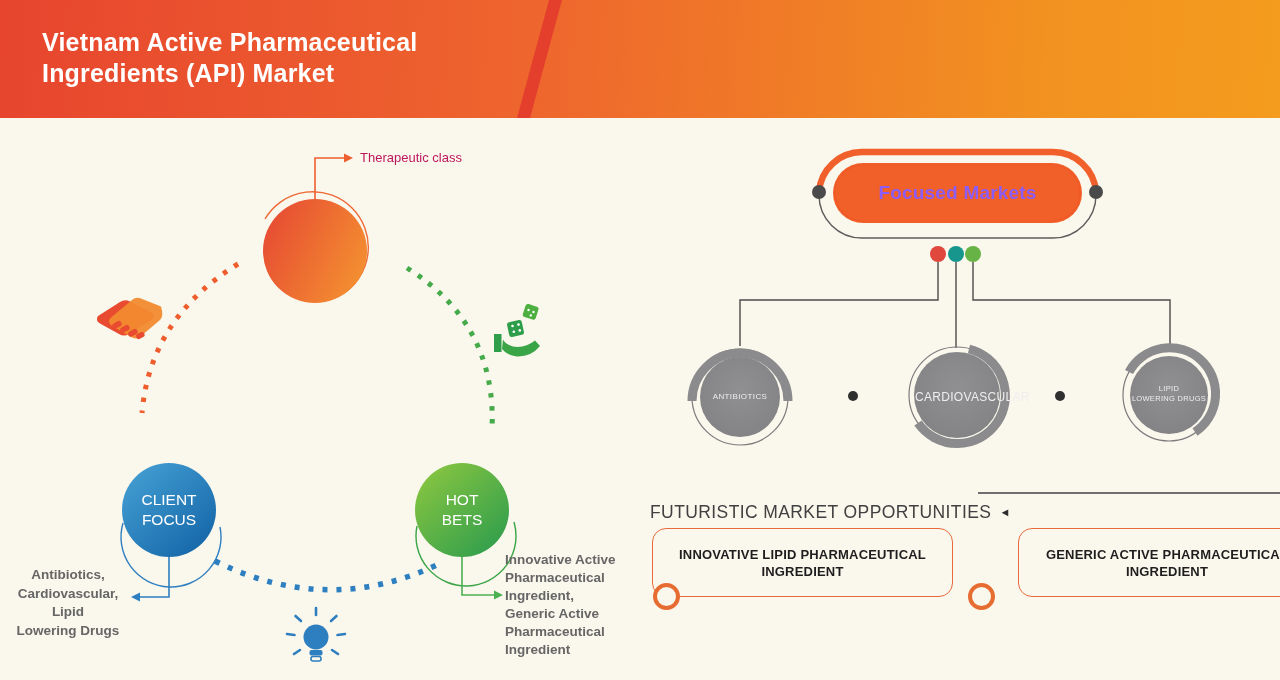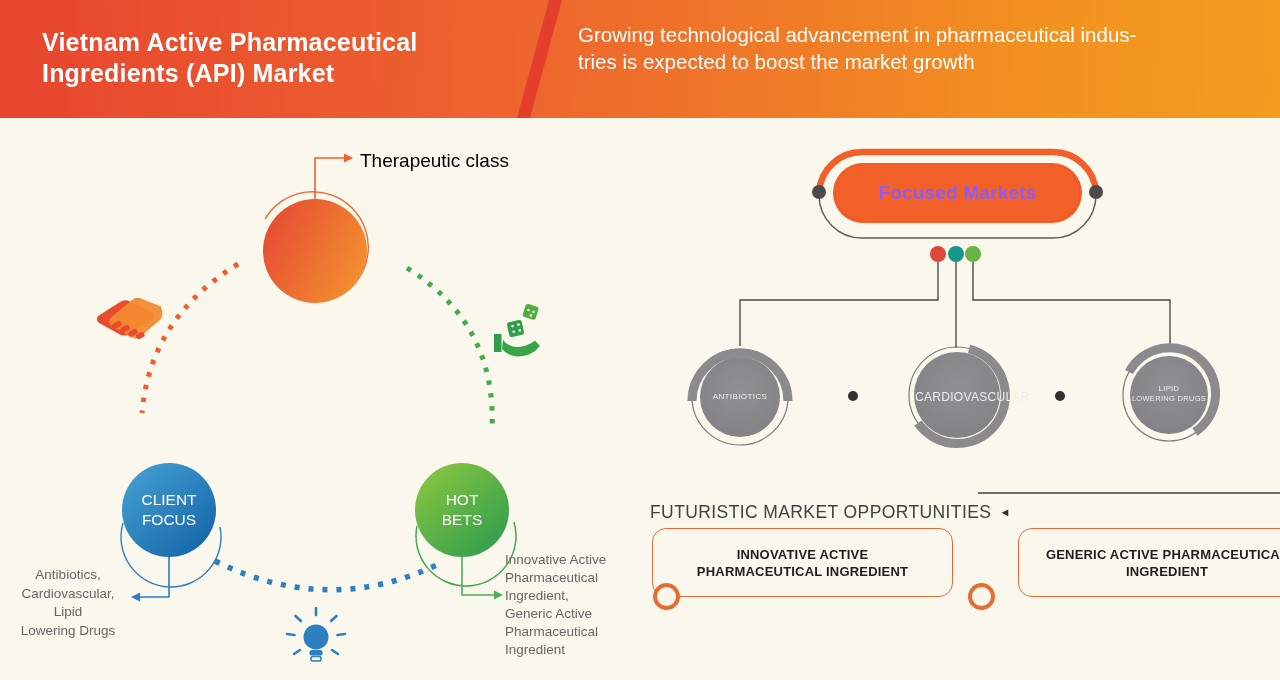--- a/index.html
+++ b/index.html
@@ -1,20 +1,20 @@
 <!DOCTYPE html>
 <html><head>
 <meta charset="utf-8">
 <style>
   html,body{margin:0;padding:0;}
   body{width:1280px;height:680px;overflow:hidden;background:#faf7ec;
        font-family:"Liberation Sans","DejaVu Sans",sans-serif;}
   .stage{position:relative;width:1280px;height:680px;background:#faf7ec;}
   .abs{position:absolute;}
-  .pre{white-space:pre-line;}
+  .pre{white-space:pre-line;font-weight:bold;}
 
   
   .header{position:absolute;left:0;top:0;width:1280px;height:118px;
           background:linear-gradient(93deg,#e7452e 0%,#ee642e 40%,#f29220 82%,#f49c1e 100%);}
   .header-title{position:absolute;left:42px;top:27px;font-size:25px;line-height:31px;
                 font-weight:bold;color:#ffffff;letter-spacing:.2px;}
   .header-sub{position:absolute;left:578px;top:21px;font-size:20.5px;line-height:27px;
               font-weight:400;color:#fefefe;}
 
   
@@ -46,22 +46,20 @@
 <body>
 
 <div class="stage">
 
   <div class="header">
     <svg width="1280" height="118" style="position:absolute;left:0;top:0">
       <polygon points="562,0 549,0 517,118 530,118" fill="#e23b2e" opacity="0.9"></polygon>
     </svg>
     <div class="header-title pre">Vietnam Active Pharmaceutical
 Ingredients (API) Market</div>
-    <div class="header-sub pre">Growing technological advancement in pharmaceutical indus-
-tries is expected to boost the market growth</div>
   </div>
 
   <svg class="abs" style="left:0;top:0" width="1280" height="680" viewBox="0 0 1280 680">
     <defs>
       <linearGradient id="gradOrange" x1="0" y1="0.2" x2="1" y2="0.7">
         <stop offset="0" stop-color="#e64a33"></stop>
           <stop offset="1" stop-color="#f49030"></stop>
       </linearGradient>
       <linearGradient id="gradBlue" x1="0" y1="0" x2="0.9" y2="1">
         <stop offset="0" stop-color="#47a3d6"></stop>
@@ -179,21 +177,21 @@
     <circle cx="1060" cy="396" r="5" fill="#2f2f2f"></circle>
     <g>
       <circle cx="1169" cy="395" r="46" fill="none" stroke="#7b7b7d" stroke-width="1.2"></circle>
       <path d="M 1129 372 A 46 46 0 1 1 1195 432" fill="none" stroke="#8b8b8d" stroke-width="9"></path>
       <circle cx="1169" cy="395" r="39" fill="url(#gradGray)"></circle>
     </g>
 
     <line x1="978" y1="493" x2="1280" y2="493" stroke="#6f6f6f" stroke-width="2"></line>
   </svg>
 
-  <div class="txt" style="left:360px;top:150px;font-size:19px;color:#000000">Therapeutic class</div>
+  <div class="txt" style="left:360px;top:150px;font-size:13px;color:#be185d">Therapeutic class</div>
 
   <div class="txt node-label pre" style="left:412px;top:490px;width:100px;font-size:15.5px;line-height:20px">HOT
 BETS</div>
   <div class="txt node-label pre" style="left:119px;top:490px;width:100px;font-size:15.5px;line-height:20px">CLIENT
 FOCUS</div>
 
   <div class="txt callout pre" style="left:8px;top:566px;width:120px;text-align:center">Antibiotics,
 Cardiovascular,
 Lipid
 Lowering Drugs</div>
@@ -209,21 +207,21 @@
   <div class="txt market-label" style="left:700px;top:392px;width:80px;font-size:8px;letter-spacing:.4px">ANTIBIOTICS</div>
   <div class="txt market-label" style="left:915px;top:390px;width:84px;font-size:12px;letter-spacing:.3px">CARDIOVASCULAR</div>
   <div class="txt market-label pre" style="left:1127px;top:384px;width:84px;font-size:7.5px;line-height:10px;letter-spacing:.3px">LIPID
 LOWERING DRUGS</div>
 
   <div class="opp-heading">
     <span>FUTURISTIC MARKET OPPORTUNITIES</span><span class="opp-arrow">◄</span>
   </div>
 
   <div class="opp-box opp-box1">
-    <span>INNOVATIVE ACTIVE PHARMACEUTICAL INGREDIENT</span>
+    <span>INNOVATIVE LIPID PHARMACEUTICAL INGREDIENT</span>
   </div>
   <div class="opp-box opp-box2">
     <span>GENERIC ACTIVE PHARMACEUTICAL INGREDIENT</span>
   </div>
   <div class="opp-ring ring1"></div>
   <div class="opp-ring ring2"></div>
 
 </div>
 
 </body></html>

